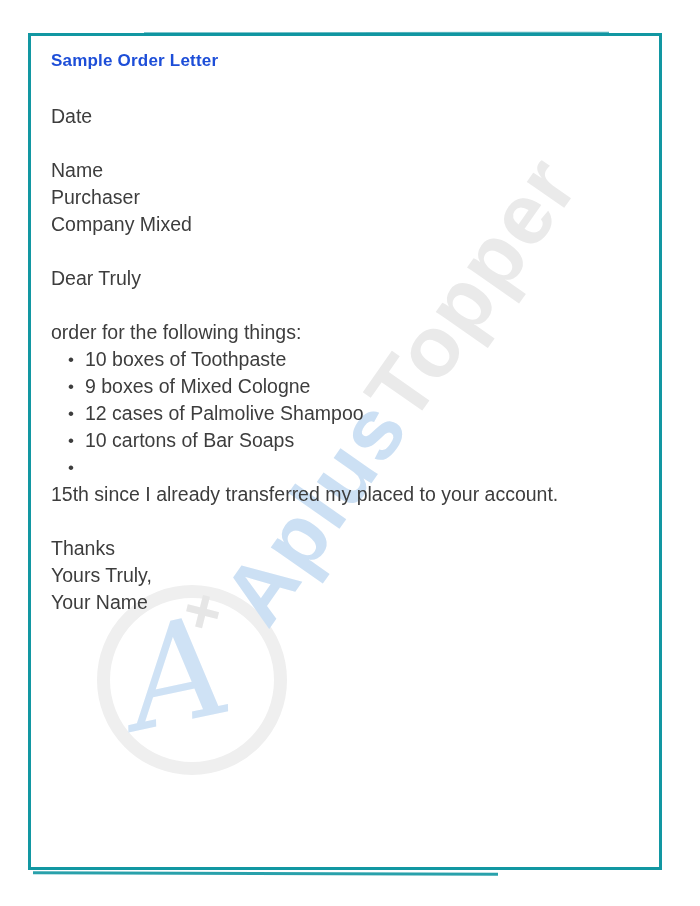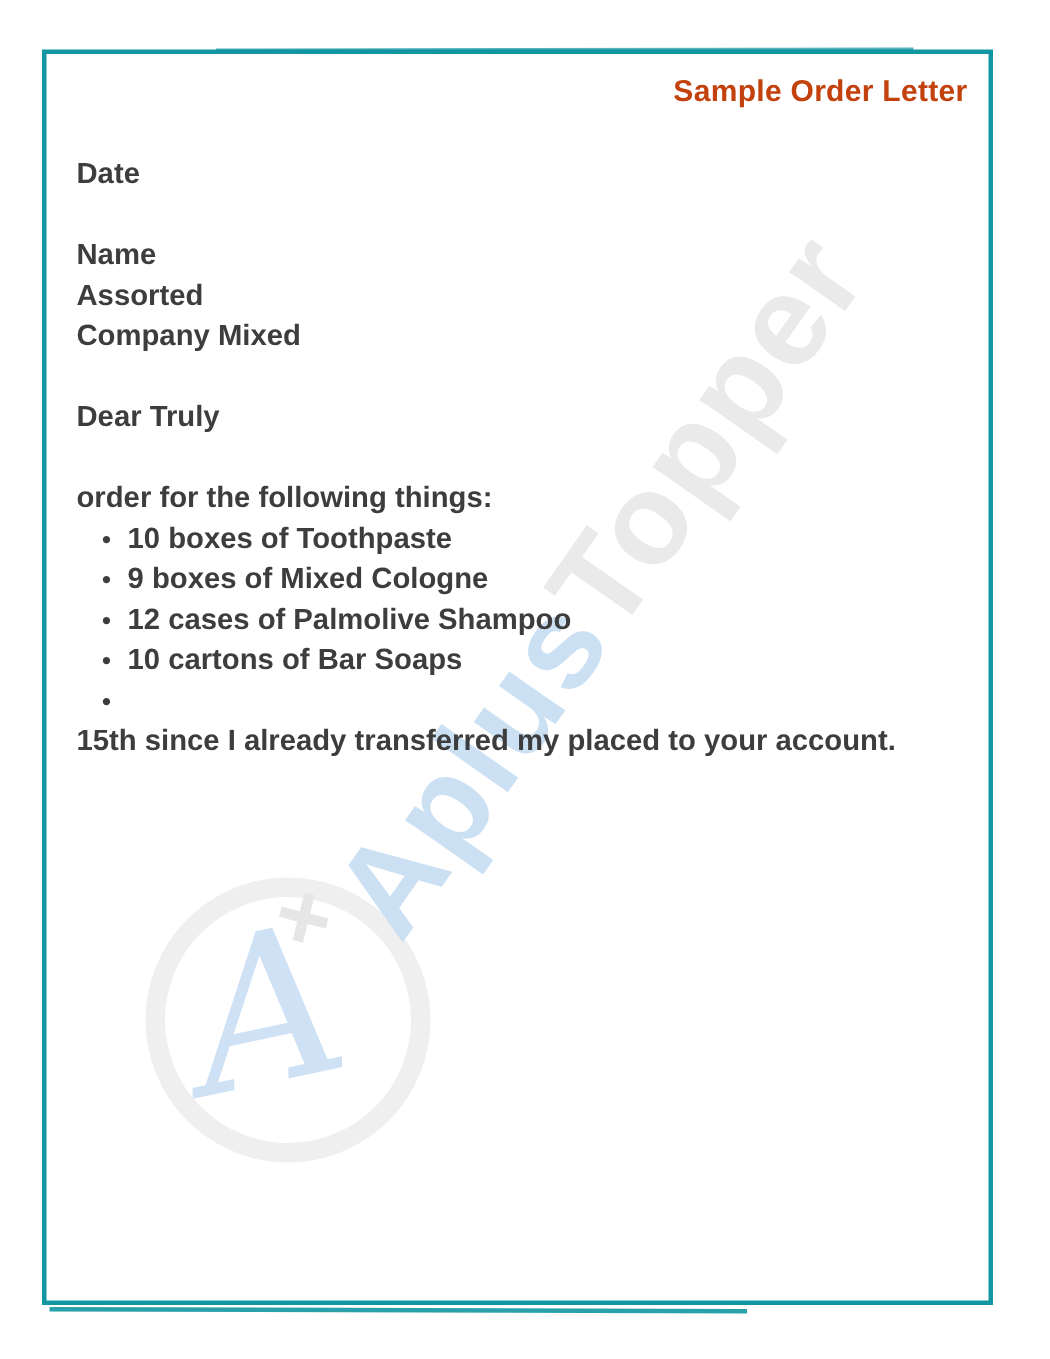--- a/index.html
+++ b/index.html
@@ -84,30 +84,30 @@
 
   
   .content {
     position: absolute;
     left: 20px; top: 14px; right: 14px;
     z-index: 2;
     color: #3d3d3d;
     font-size: 19.5px;
   }
   .title {
-    font-size: 20px;
+    font-size: 17px;
     line-height: 22px;
     font-weight: 700;
-    color: #c2410c;
-    text-align: right;
+    color: #1d4ed8;
+    text-align: left;
     margin: 0 0 31px 0;
     letter-spacing: .2px;
   }
   .line { line-height: 27px; white-space: nowrap; }
-  .para { margin: 0 0 27px 0; font-weight: bold; }
+  .para { margin: 0 0 27px 0; }
   .items { list-style: none; margin: 0; padding: 0; }
   .items li { position: relative; padding-left: 34px; line-height: 27px; white-space: nowrap; }
   .items li .bullet {
     position: absolute;
     left: 17px; top: 0;
     font-size: 17px;
     color: #3d3d3d;
   }
 </style>
 </head>
@@ -124,21 +124,21 @@
       <div class="wm-text"><span class="wm-blue">Aplus</span><span class="wm-gray">Topper</span></div>
     </div>
 
     <div class="content">
       <h1 class="title">Sample Order Letter</h1>
 
       <p class="line para">Date</p>
 
       <div class="para">
         <div class="line">Name</div>
-        <div class="line">Assorted</div>
+        <div class="line">Purchaser</div>
         <div class="line">Company Mixed</div>
       </div>
 
       <p class="line para">Dear Truly</p>
 
 
       <div class="para">
         <div class="line">order for the following things:</div>
         <ul class="items">
           <li><span class="bullet">•</span><span>10 boxes of Toothpaste</span></li>
@@ -146,16 +146,21 @@
           <li><span class="bullet">•</span><span>12 cases of Palmolive Shampoo</span></li>
           <li><span class="bullet">•</span><span>10 cartons of Bar Soaps</span></li>
           <li><span class="bullet">•</span></li>
         </ul>
       </div>
 
       <div class="para">
         <div class="line">15th since I already transferred my placed to your account.</div>
       </div>
 
+      <div class="para">
+        <div class="line">Thanks</div>
+        <div class="line">Yours Truly,</div>
+        <div class="line">Your Name</div>
+      </div>
     </div>
 
   </div>
 </div>
 
 </body></html>

